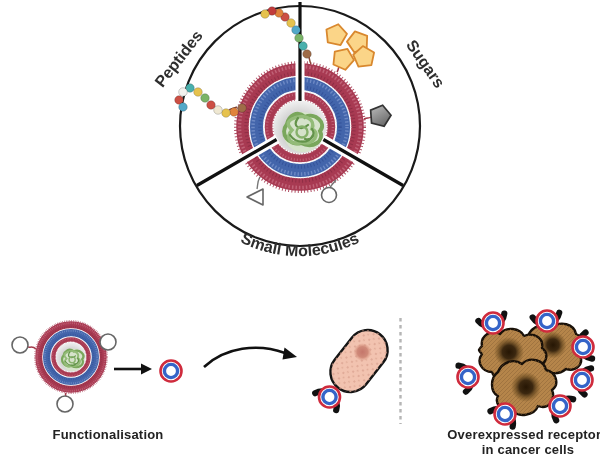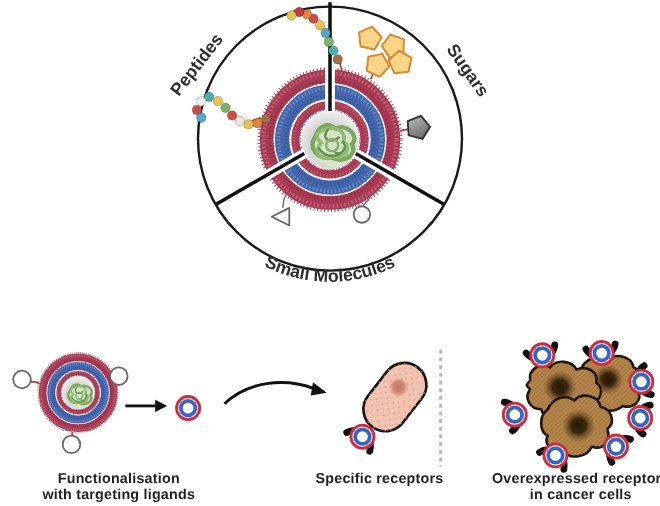--- a/index.html
+++ b/index.html
@@ -221,22 +221,20 @@
       <use href="#ringSym" transform="translate(582,380)"></use>
       <use href="#ringSym" transform="translate(468,377)"></use>
       <use href="#ringSym" transform="translate(505,414)"></use>
       <use href="#ringSym" transform="translate(560,406)"></use>
     </g>
   </g>
 </svg>
 
 <div class="caption" style="left:18px;top:427px;width:180px;">
   <span>Functionalisation</span>
-  <span>with targeting ligands</span>
 </div>
 <div class="caption" style="left:265px;top:427px;width:160px;">
-  <span>Specific receptors</span>
 </div>
 <div class="caption" style="left:440px;top:427px;width:176px;">
   <span>Overexpressed receptors</span>
   <span>in cancer cells</span>
 </div>
 </div>
 
 </body></html>

